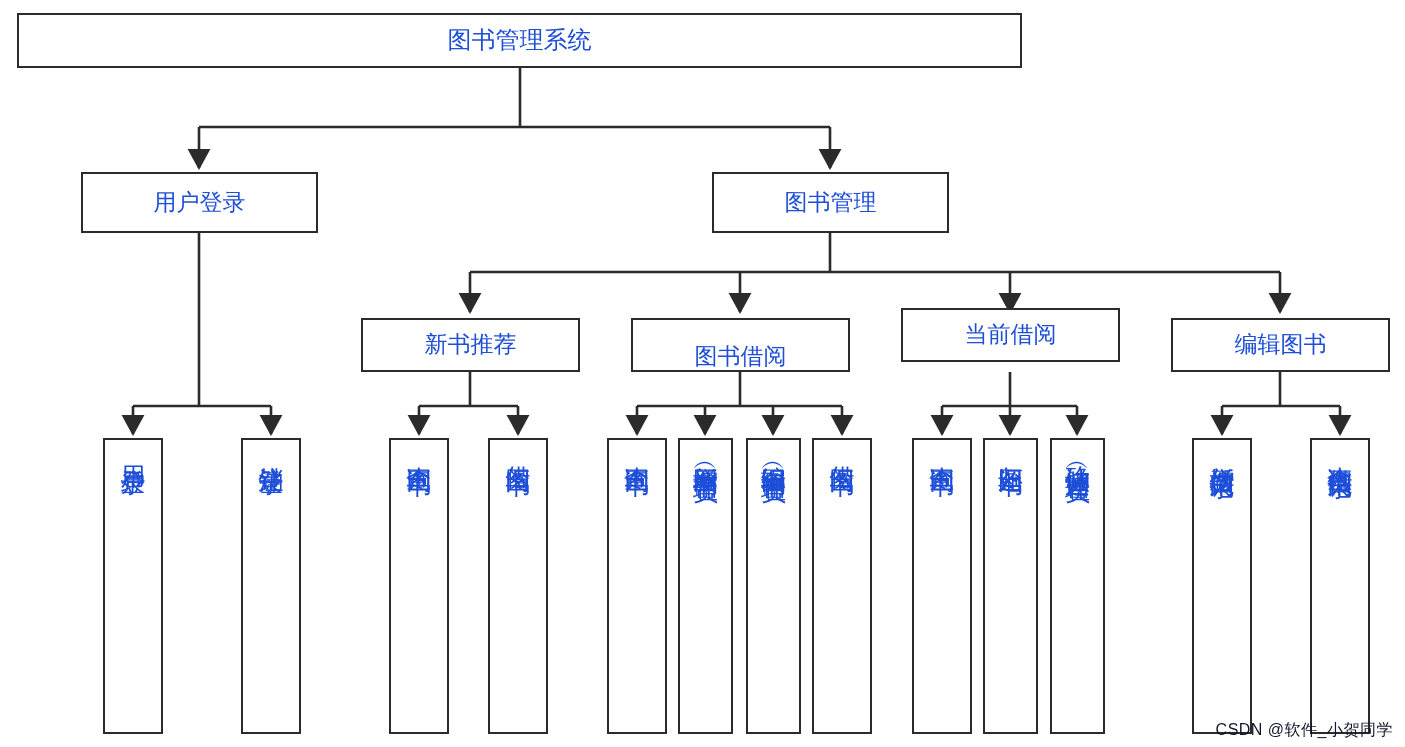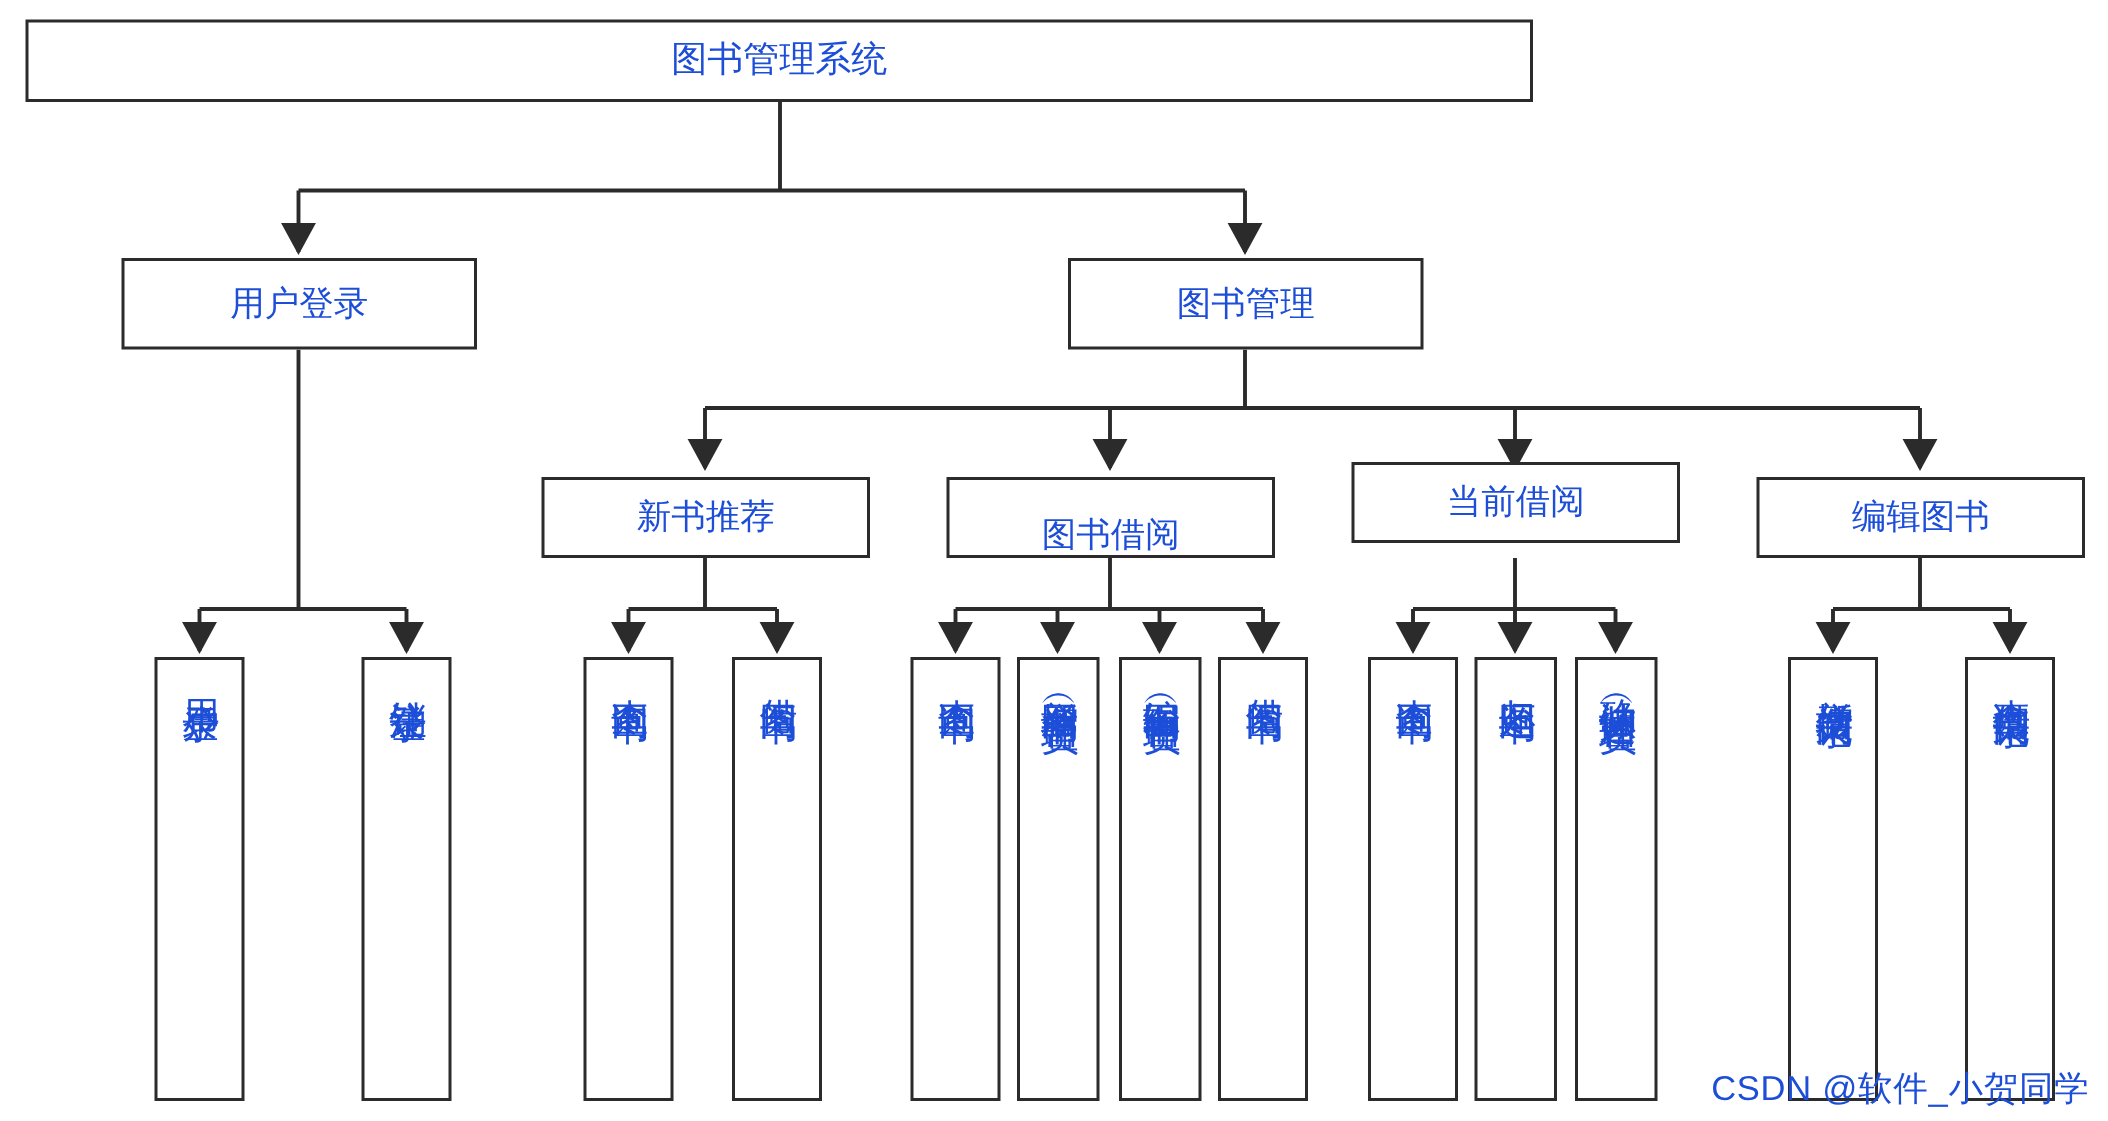--- a/index.html
+++ b/index.html
@@ -54,22 +54,22 @@
     font-size: 25px;
     letter-spacing: 2px;
     line-height: 1.0;
     margin: 0 auto;
   }
   .node.root .node-label { font-size: 24px; }
   .watermark {
     position: absolute;
     right: 12px;
     bottom: 6px;
-    font-size: 23px;
-    color: #1d4ed8;
+    font-size: 16px;
+    color: #0f172a;
     letter-spacing: 0.5px;
     white-space: nowrap;
     pointer-events: none;
   }
 </style>
 </head>
 <body>
 
 <div id="canvas">
 

